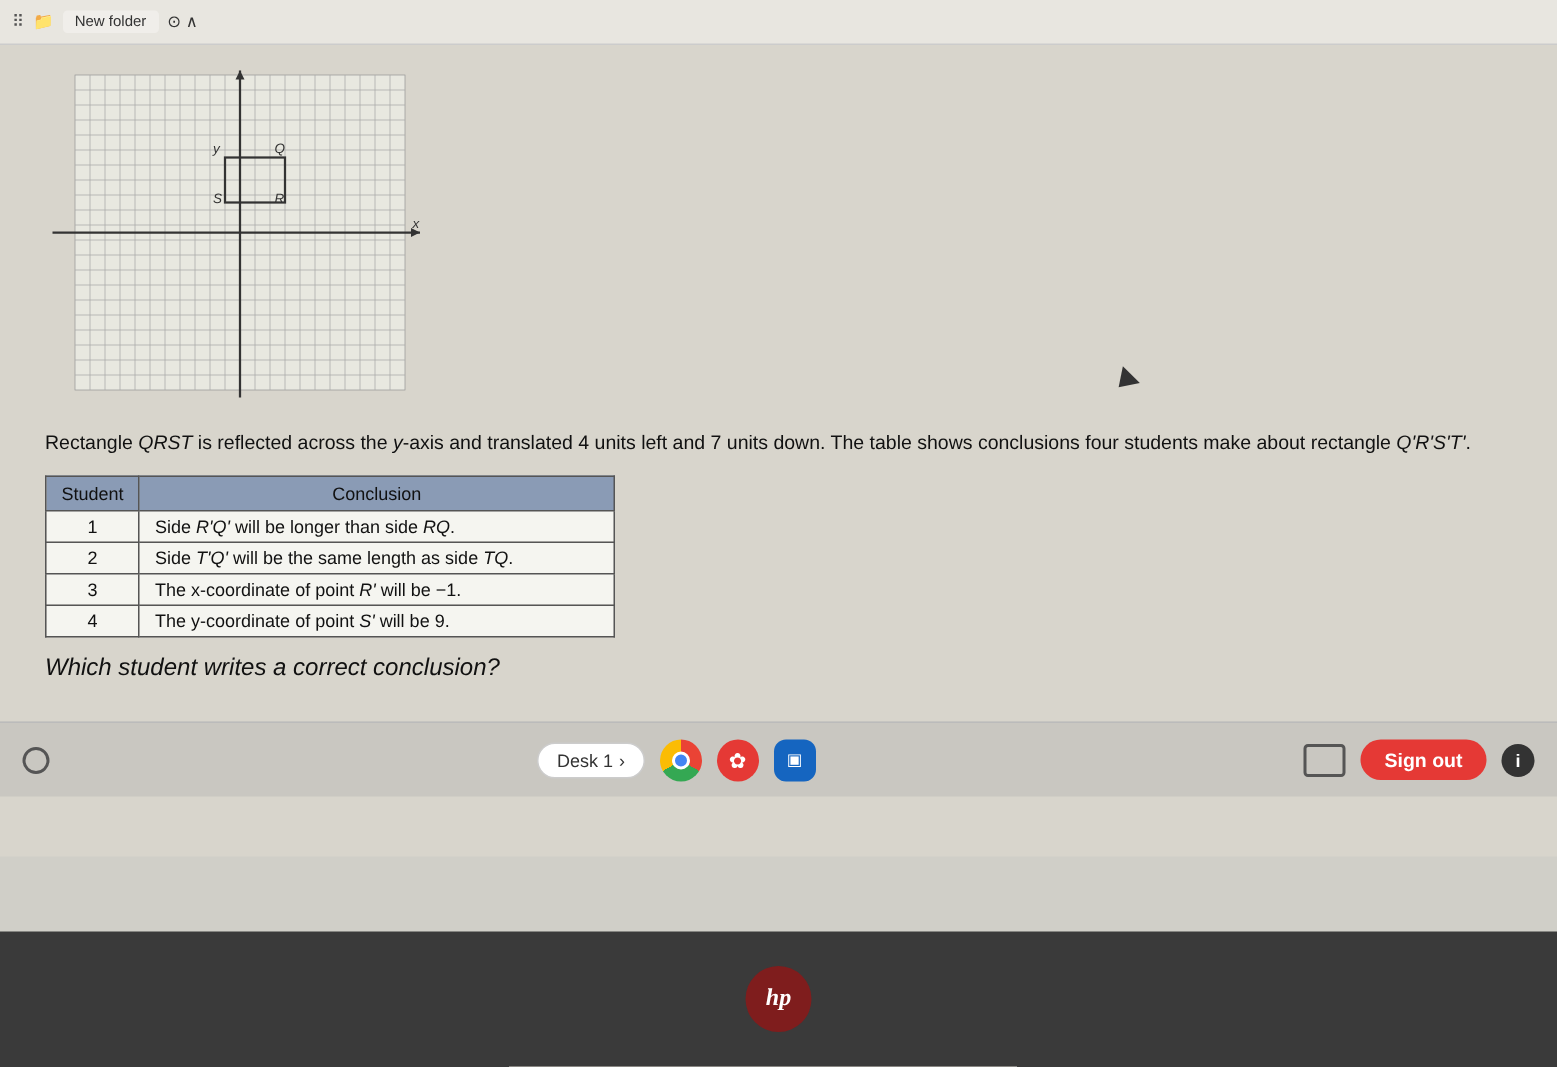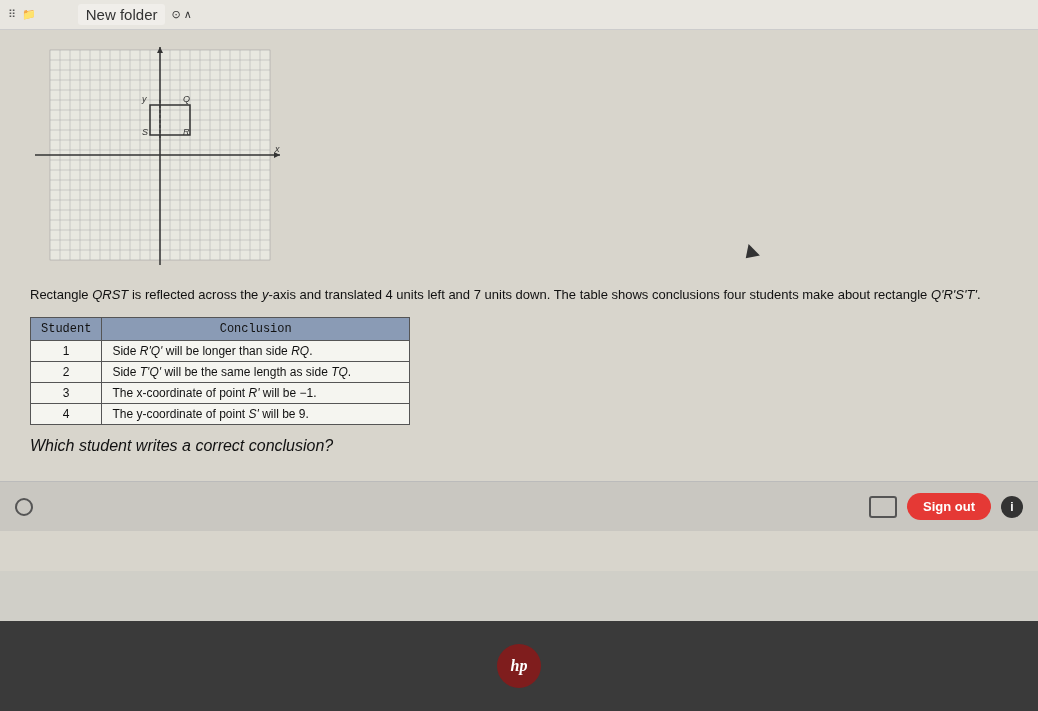--- a/index.html
+++ b/index.html
@@ -50,22 +50,21 @@
       color: #333;
     }
 
     .tab-item {
       display: flex;
       align-items: center;
       gap: 4px;
       background: #f0eeea;
       padding: 2px 8px;
       border-radius: 3px;
-      font-size: 15px;
-      margin-left: 36px;
+      font-size: 10px;
     }
 
     
     .content-area {
       position: absolute;
       top: 30px;
       left: 0;
       right: 0;
       bottom: 50px;
       background: #d8d5cc;
@@ -114,21 +113,20 @@
     }
 
     .conclusions-table th {
       background: #8a9bb5;
       color: #111;
       border: 1px solid #555;
       padding: 4px 10px;
       font-size: 12px;
       font-weight: normal;
       text-align: center;
-      font-family: Liberation Mono, monospace;
     }
 
     .conclusions-table td {
       border: 1px solid #555;
       padding: 3px 10px;
       font-size: 12px;
       background: #f5f5f0;
       color: #111;
     }
 
@@ -442,20 +440,38 @@
 
   </div>
 
   <div class="cursor"></div>
 
   <div class="taskbar">
     <div class="taskbar-left">
       <div class="circle-icon"></div>
     </div>
 
+    <div class="taskbar-center">
+      <button class="desk-btn">
+        <span>Desk 1</span>
+        <span>›</span>
+      </button>
+
+      <div class="chrome-icon">
+        <div class="chrome-inner"></div>
+      </div>
+
+      <div class="app-icon-red">
+        <span>✿</span>
+      </div>
+
+      <div class="app-icon-blue">
+        <span>▣</span>
+      </div>
+    </div>
 
     <div class="taskbar-right">
       <div class="screen-icon"></div>
       <button class="sign-out-btn">
         <span>Sign out</span>
       </button>
       <div class="info-circle">
         <span>i</span>
       </div>
     </div>

